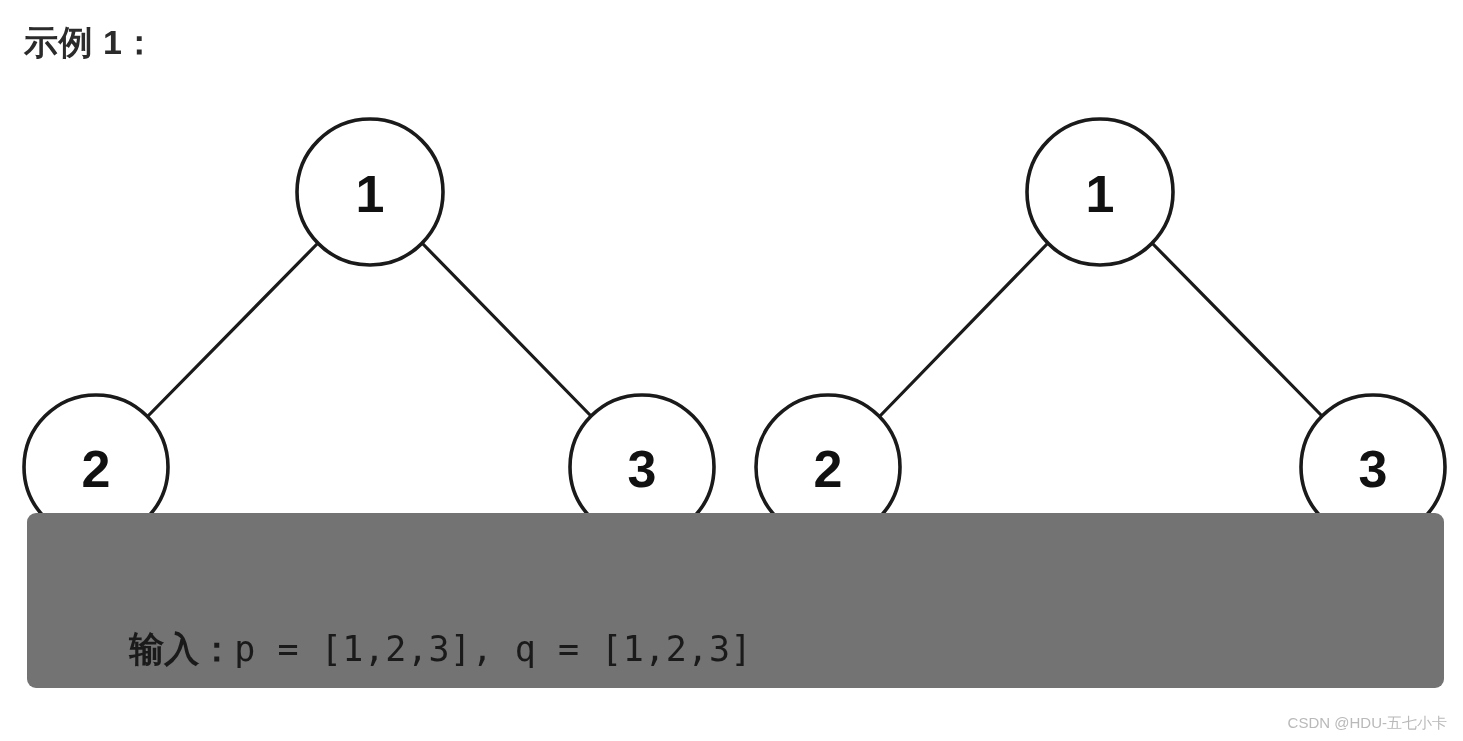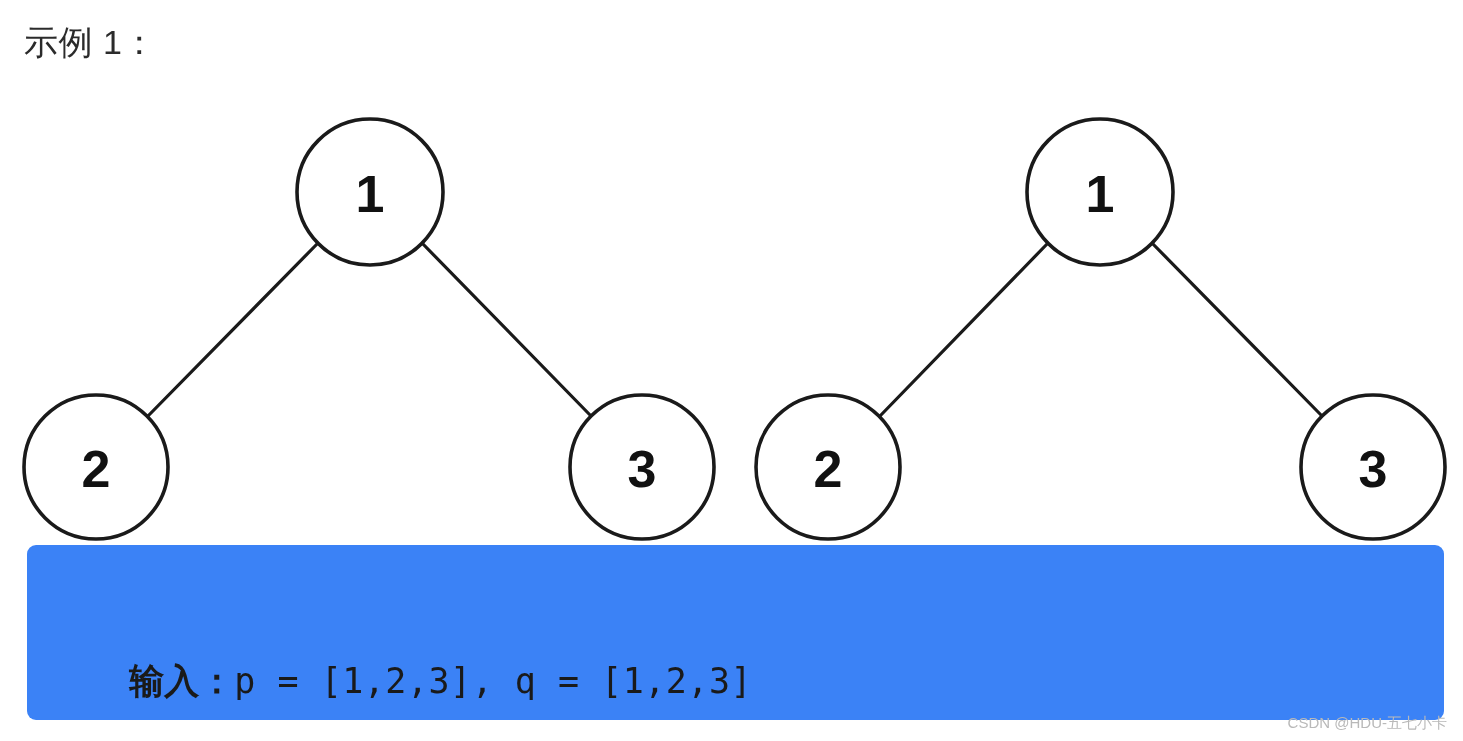--- a/index.html
+++ b/index.html
@@ -17,21 +17,21 @@
     background: #ffffff;
     overflow: hidden;
   }
 
   
   #example-title {
     position: absolute;
     left: 24px;
     top: 22px;
     font-size: 34px;
-    font-weight: normal;
+    font-weight: bold;
     color: #2b2b2b;
     letter-spacing: 0.5px;
     line-height: 1.2;
     white-space: pre;
   }
 
   
   #tree-diagram {
     position: absolute;
     left: 0;
@@ -56,24 +56,24 @@
     font-weight: bold;
     fill: #111111;
     text-anchor: middle;
     dominant-baseline: central;
   }
 
   
   #io-panel {
     position: absolute;
     left: 27px;
-    top: 545px;
+    top: 513px;
     width: 1417px;
     height: 175px;
-    background: #3b82f6;
+    background: #737373;
     border-radius: 9px;
     box-sizing: border-box;
     padding: 34px 0 0 44px;
   }
   .io-line {
     font-size: 35px;
     line-height: 68px;
     color: #1a1a1a;
     white-space: pre;
   }

